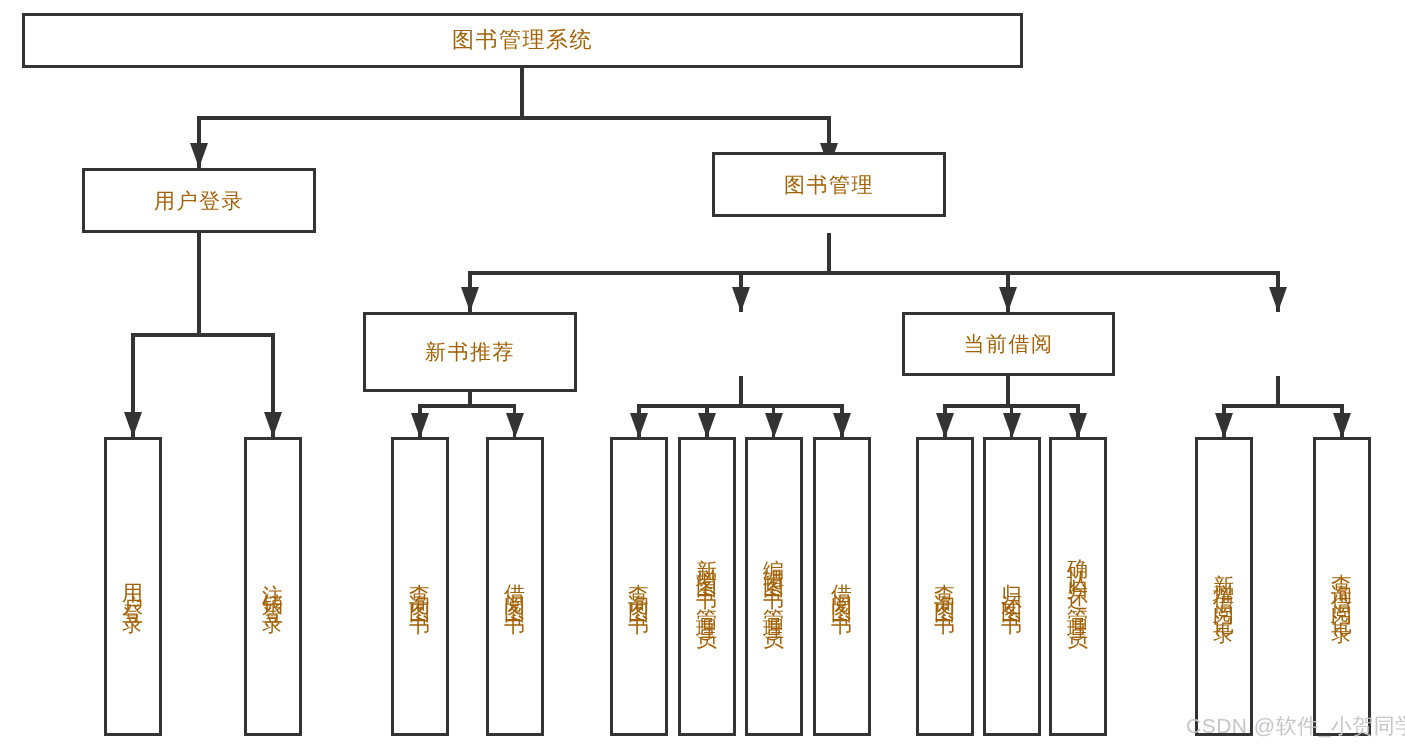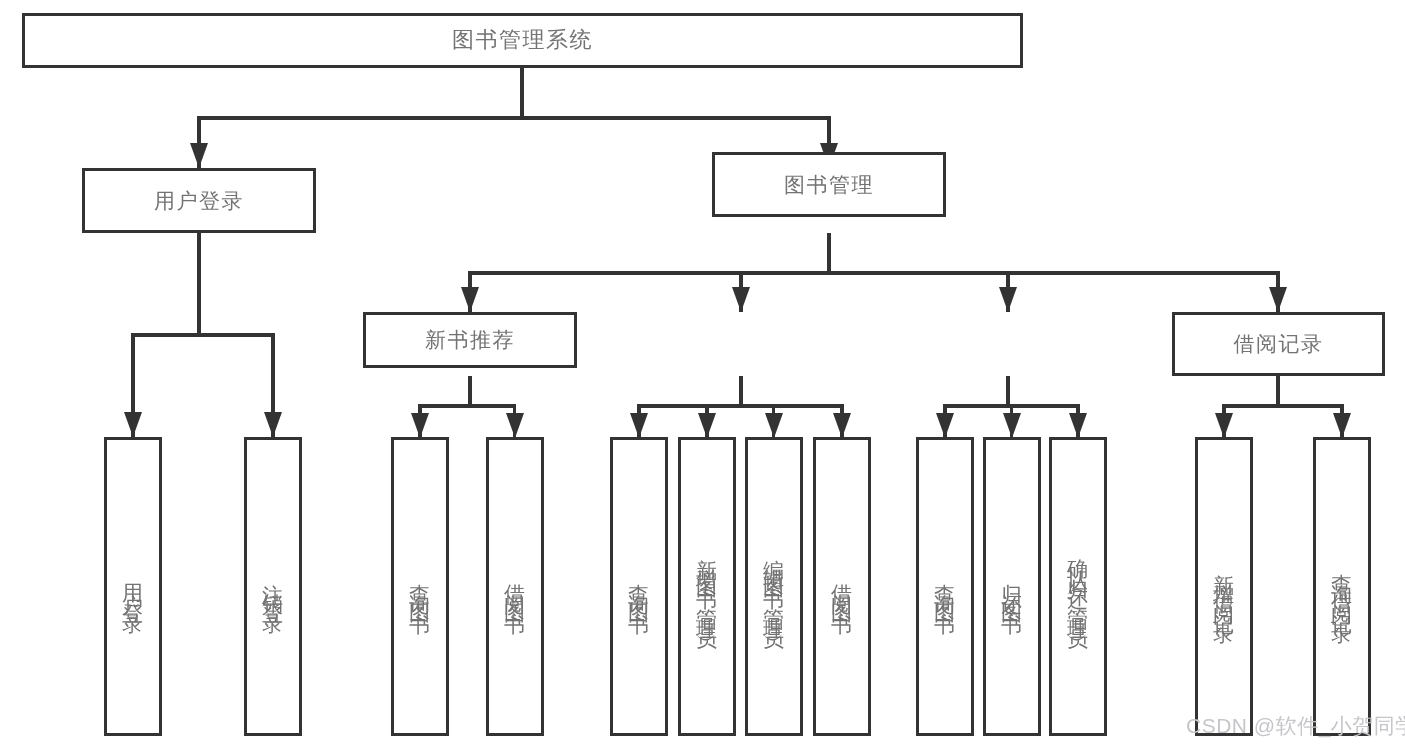--- a/index.html
+++ b/index.html
@@ -14,21 +14,21 @@
     position:absolute;width:0;height:0;
     border-left:9px solid transparent;border-right:9px solid transparent;
     border-top:25px solid #333333;
   }
   .box{
     position:absolute;background:#ffffff;border:3.5px solid #333333;
     box-sizing:border-box;display:flex;align-items:center;justify-content:center;
     z-index:2;
   }
   .lbl{
-    color:#737373;font-size:21px;letter-spacing:1.5px;white-space:nowrap;line-height:1.2;text-align:right;
+    color:#a16207;font-size:21px;letter-spacing:1.5px;white-space:nowrap;line-height:1.2;text-align:right;
   }
   .root .lbl{font-size:22px;}
   .leaf .lbl{
     writing-mode:vertical-rl;letter-spacing:10px;line-height:1;
   }
   .watermark{
     position:absolute;z-index:5;color:#c6c6ca;font-size:21px;letter-spacing:0.5px;
     white-space:nowrap;
   }
 </style>
@@ -96,25 +96,25 @@
     <span class="lbl">图书管理系统</span>
   </div>
 
   <div class="box" style="left:82px;top:168px;width:234px;height:65px;">
     <span class="lbl">用户登录</span>
   </div>
   <div class="box" style="left:712px;top:152px;width:234px;height:65px;">
     <span class="lbl">图书管理</span>
   </div>
 
-  <div class="box" style="left:363px;top:312px;width:214px;height:56px;">
+  <div class="box" style="left:363px;top:312px;width:214px;height:80px;">
     <span class="lbl">新书推荐</span>
   </div>
-  <div class="box" style="left:1172px;top:312px;width:213px;height:64px;">
-    <span class="lbl">借阅记录</span>
+  <div class="box" style="left:902px;top:312px;width:213px;height:64px;">
+    <span class="lbl">当前借阅</span>
   </div>
 
   <div class="box leaf" style="left:104px;top:437px;width:58px;height:299px;">
     <span class="lbl">用户登录</span>
   </div>
   <div class="box leaf" style="left:244px;top:437px;width:58px;height:299px;">
     <span class="lbl">注销登录</span>
   </div>
 
   <div class="box leaf" style="left:391px;top:437px;width:58px;height:299px;">

